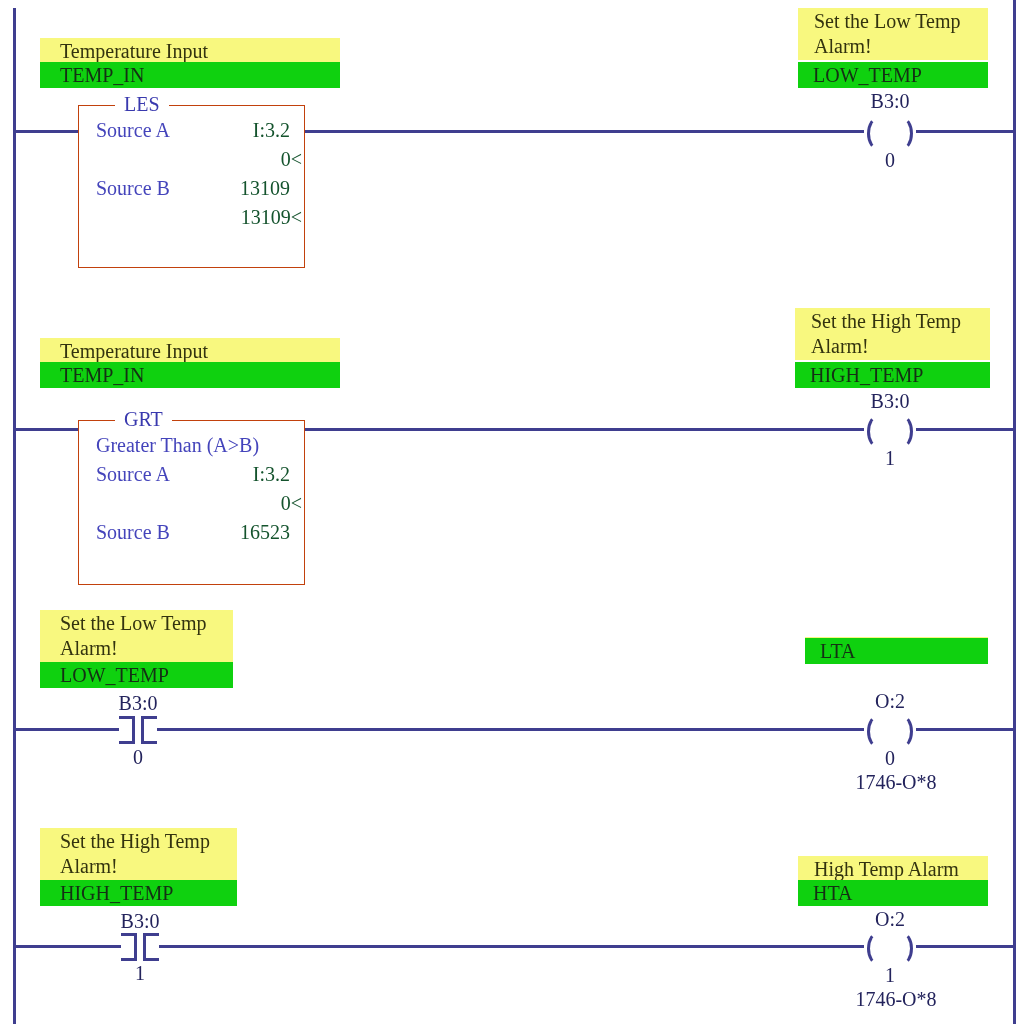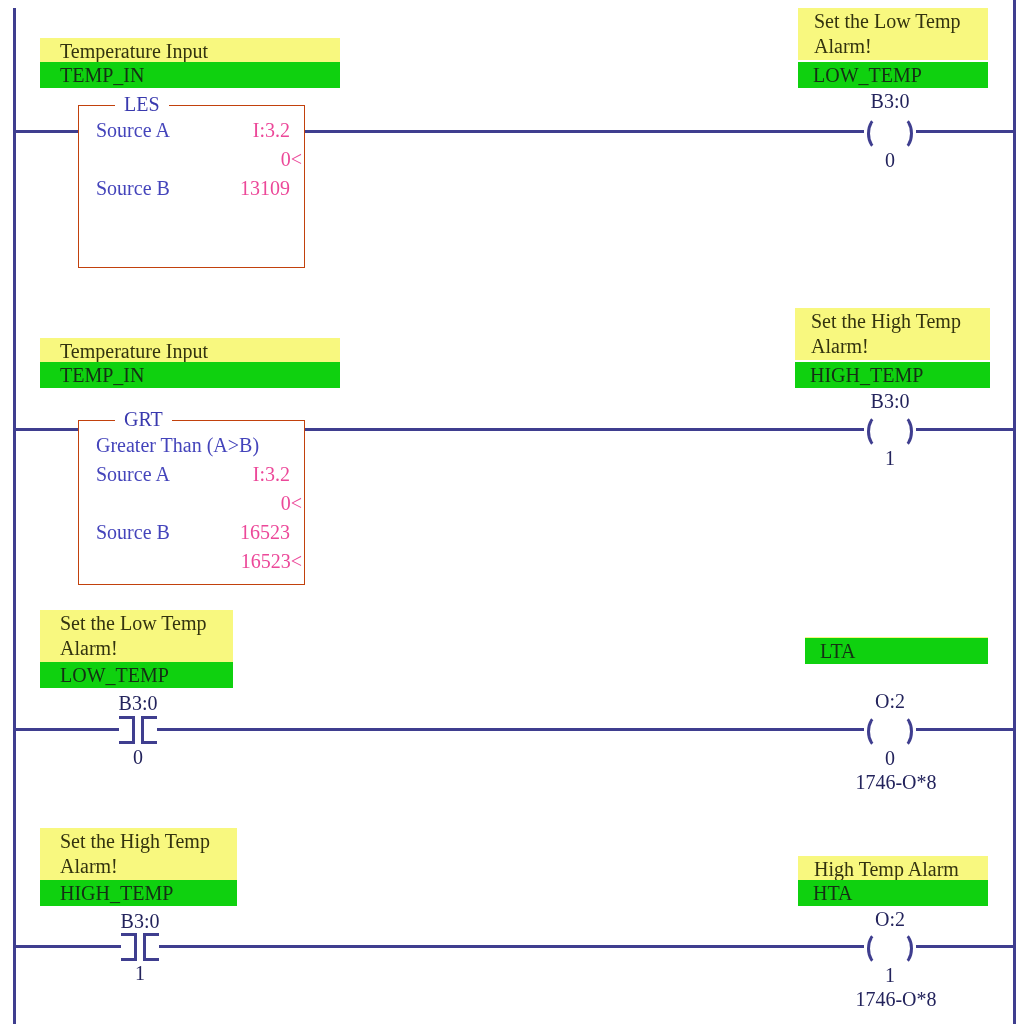--- a/index.html
+++ b/index.html
@@ -13,21 +13,21 @@
   
   .desc { position:absolute; background:#f8f87f; color:#33330f; padding:1px 0 1px 20px; line-height:25px; z-index:3; }
   .desc.r { padding-left:16px; }
   .tag  { position:absolute; background:#0fd10f; color:#143014; padding:1px 0 1px 20px; line-height:24px; z-index:3; }
   .tag.r { padding-left:15px; }
   
   .block { position:absolute; background:#ffffff; border:1px solid #c2410c; z-index:2; padding-top:10px; }
   .btitle { position:absolute; top:-13px; left:36px; background:#ffffff; padding:0 9px; color:#3939ae; z-index:4; }
   .brow { display:flex; justify-content:space-between; line-height:29px; padding-left:17px; }
   .bl { color:#4444bb; }
-  .bv { color:#ec4899; padding-right:14px; }
+  .bv { color:#14532d; padding-right:14px; }
   .bv.live { padding-right:2px; }
   
   .caddr { position:absolute; width:140px; text-align:center; color:#23235c; z-index:3; line-height:21px;font-family:Liberation Serif, serif; }
   
   .coil { position:absolute; width:52px; height:34px; background:#ffffff; z-index:2; }
   .arc { position:absolute; top:2px; width:18px; height:29px; border:3px solid transparent; border-radius:50%; }
   .arc-l { left:3px;  border-left-color:#3f3e8f; }
   .arc-r { right:3px; border-right-color:#3f3e8f; }
   
   .contact { position:absolute; width:38px; height:28px; background:#ffffff; z-index:2; }
@@ -58,20 +58,24 @@
       <span class="bv">I:3.2</span>
     </div>
     <div class="brow">
         <span class="bl"></span>
         <span class="bv live">0&lt;</span>
       </div>
     <div class="brow">
       <span class="bl">Source B</span>
       <span class="bv">13109</span>
     </div>
+    <div class="brow">
+        <span class="bl"></span>
+        <span class="bv live">13109&lt;</span>
+      </div>
   </div>
 
   <div class="desc r" style="left:798px; top:8px; width:174px;">
     <div>Set the Low Temp</div>
     <div>Alarm!</div>
   </div>
   <div class="tag r" style="left:798px; top:62px; width:175px;">LOW_TEMP</div>
   <div class="caddr" style="left:820px; top:91px;">B3:0</div>
   <div class="coil" style="left:864px; top:114px;">
     <span class="arc arc-l"></span>
@@ -92,24 +96,20 @@
       <span class="bv">I:3.2</span>
     </div>
     <div class="brow">
         <span class="bl"></span>
         <span class="bv live">0&lt;</span>
       </div>
     <div class="brow">
       <span class="bl">Source B</span>
       <span class="bv">16523</span>
     </div>
-    <div class="brow">
-        <span class="bl"></span>
-        <span class="bv live">16523&lt;</span>
-      </div>
   </div>
 
   <div class="desc r" style="left:795px; top:308px; width:179px;">
     <div>Set the High Temp</div>
     <div>Alarm!</div>
   </div>
   <div class="tag r" style="left:795px; top:362px; width:180px;">HIGH_TEMP</div>
   <div class="caddr" style="left:820px; top:391px;">B3:0</div>
   <div class="coil" style="left:864px; top:412px;">
     <span class="arc arc-l"></span>

